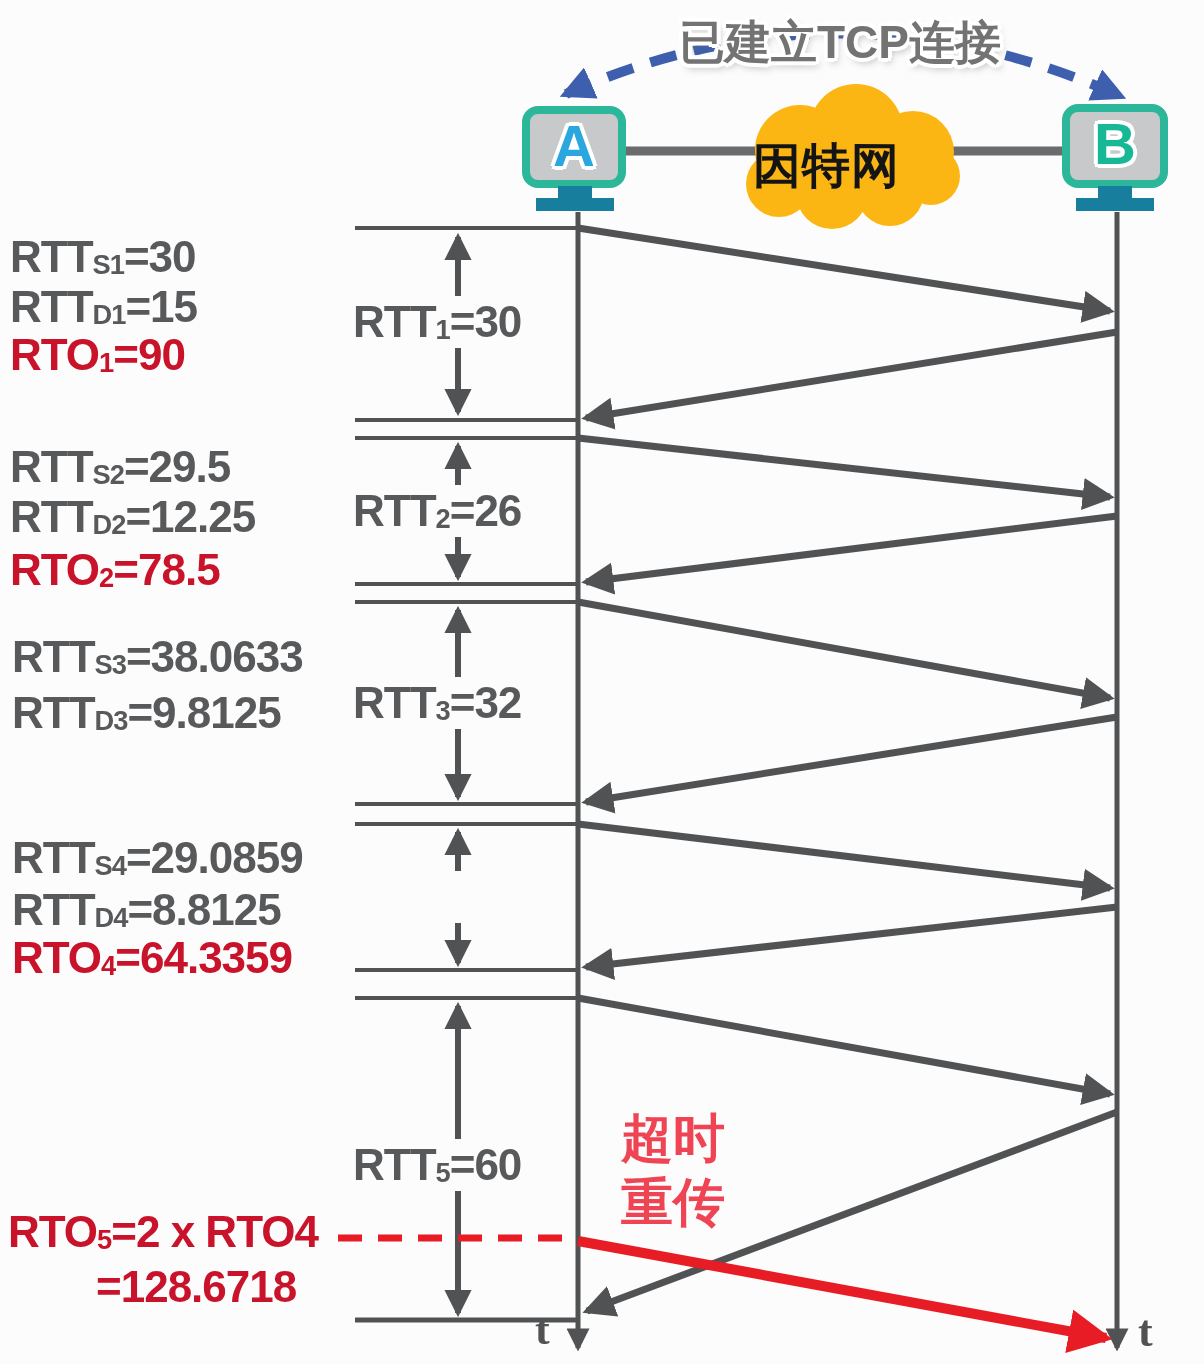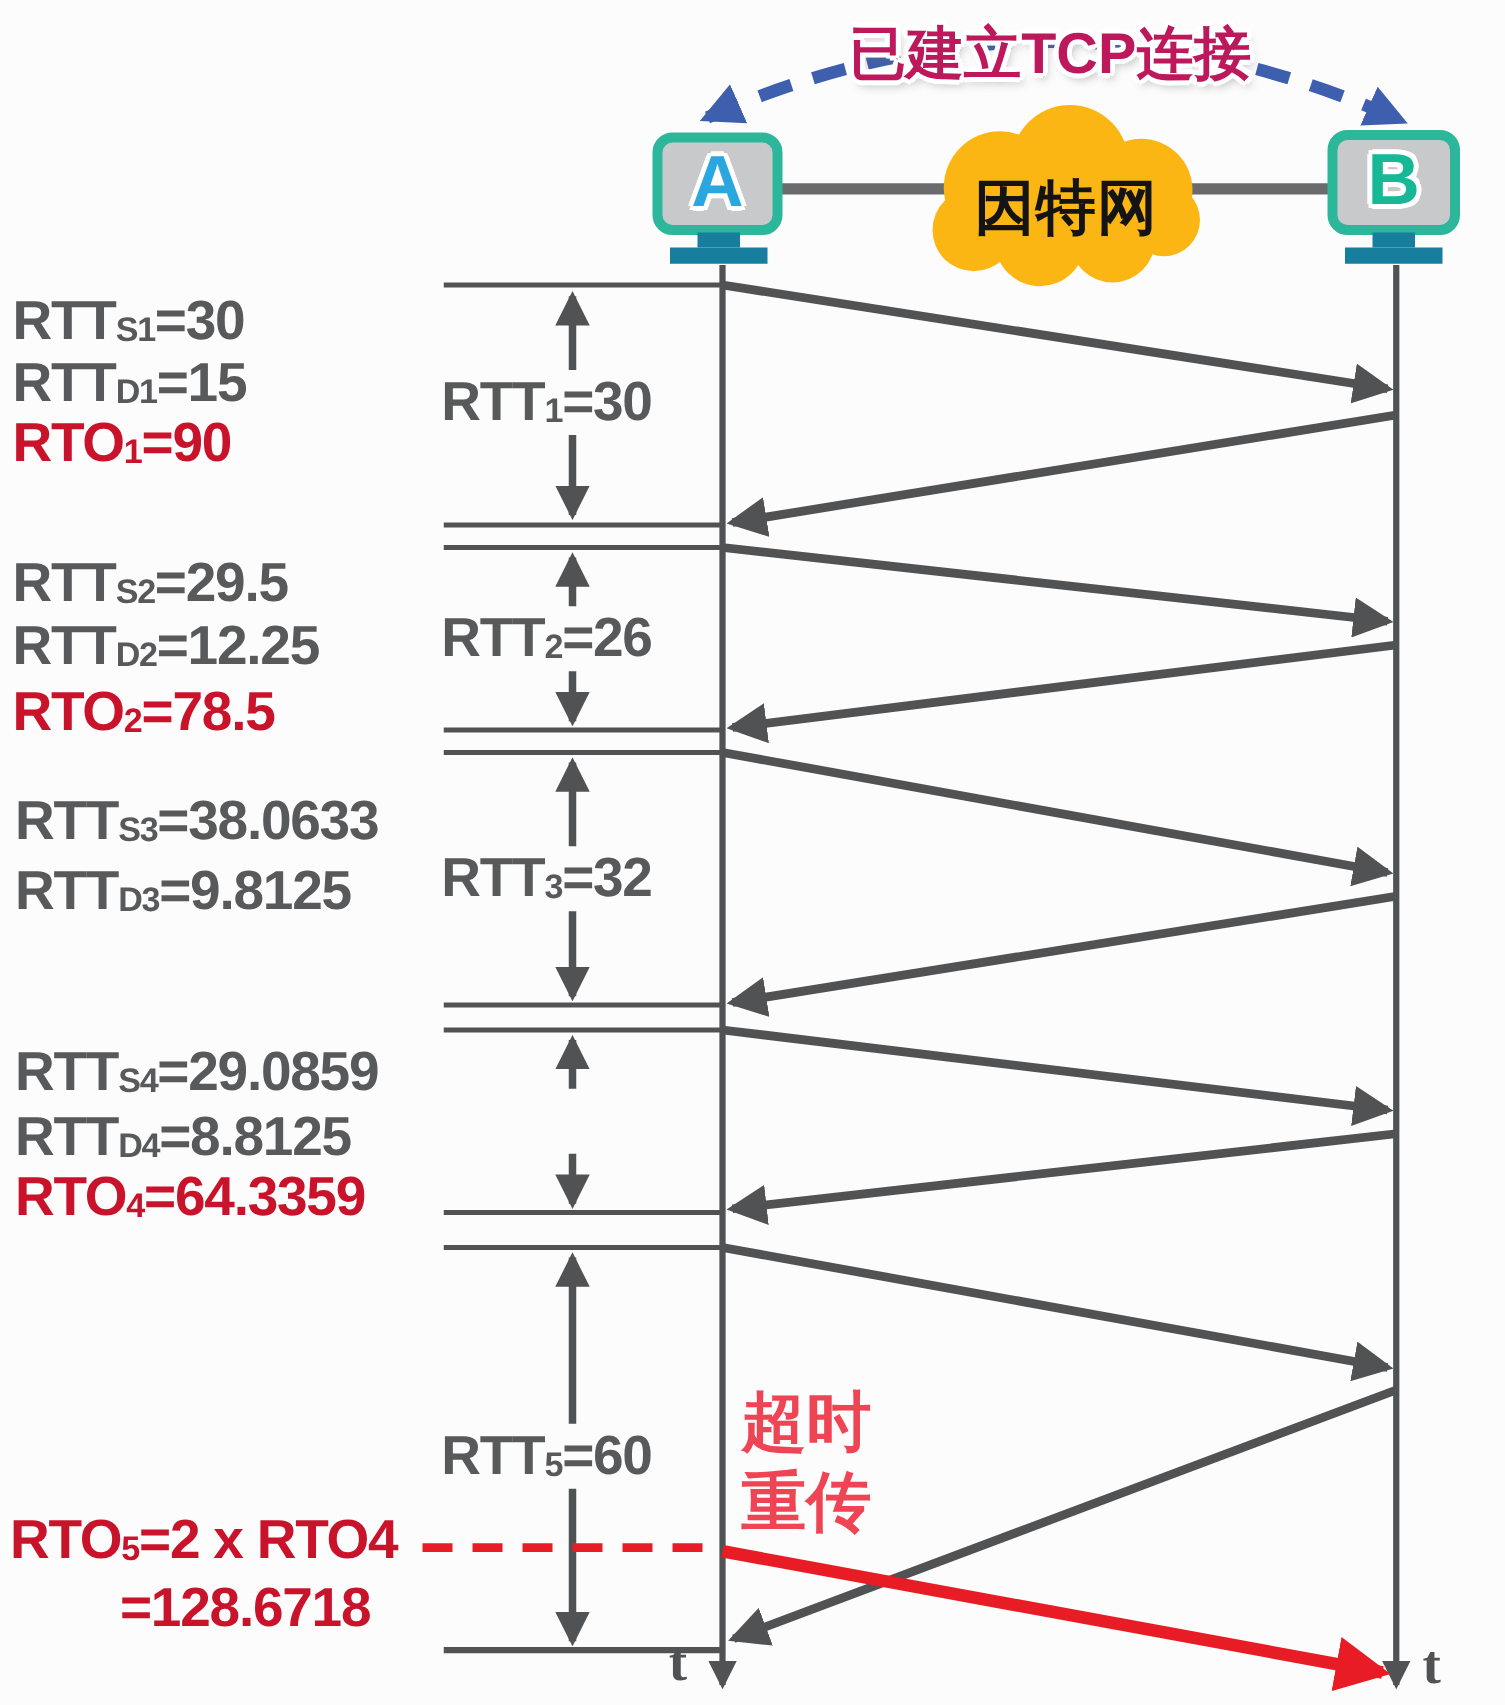--- a/index.html
+++ b/index.html
@@ -14,44 +14,44 @@
     position:absolute; font-weight:bold; font-size:44px; line-height:1;
     color:#58595b; letter-spacing:-1px; white-space:nowrap;
   }
   .lbl .sub { font-size:0.62em; vertical-align:-0.06em; }
   .red { color:#c9132b; }
 
   .mid { width:210px; text-align:left; }
 
   .banner {
     position:absolute; left:630px; top:12px; width:420px; text-align:center;
-    font-size:46px; font-weight:bold; color:#be185d; letter-spacing:0;
+    font-size:46px; font-weight:bold; color:#737373; letter-spacing:0;
     text-shadow:
       -3px -3px 0 #fff, 3px -3px 0 #fff, -3px 3px 0 #fff, 3px 3px 0 #fff,
       -4px 0 0 #fff, 4px 0 0 #fff, 0 -4px 0 #fff, 0 4px 0 #fff,
       3px 5px 7px rgba(110,110,110,0.45);
   }
 
   .cloud-label {
-    position:absolute; left:753px; top:134px; width:200px; text-align:center;
+    position:absolute; left:753px; top:134px; width:200px; text-align:left;
     font-size:48px; font-weight:bold; color:#141414; letter-spacing:1px;
   }
 
   .host-letter {
     position:absolute; font-size:58px; font-weight:bold; text-align:center;
     line-height:1;
     text-shadow:
       -3px -3px 0 #fff, 3px -3px 0 #fff, -3px 3px 0 #fff, 3px 3px 0 #fff,
       -4px 0 0 #fff, 4px 0 0 #fff, 0 -4px 0 #fff, 0 4px 0 #fff;
   }
   .host-a { left:526px; top:117px; width:96px; color:#2ba7e0; }
   .host-b { left:1066px; top:115px; width:98px; color:#16b896; }
 
   .timeout-line {
-    position:absolute; width:160px; text-align:center;
+    position:absolute; width:160px; text-align:right;
     font-size:52px; font-weight:bold; color:#ee4454; line-height:1;
   }
 
   .t-label {
     position:absolute; font-family:"Liberation Serif","DejaVu Serif",serif;
     font-size:44px; font-weight:bold; color:#515254; line-height:1;
   }
 </style>
 </head>
 <body>

